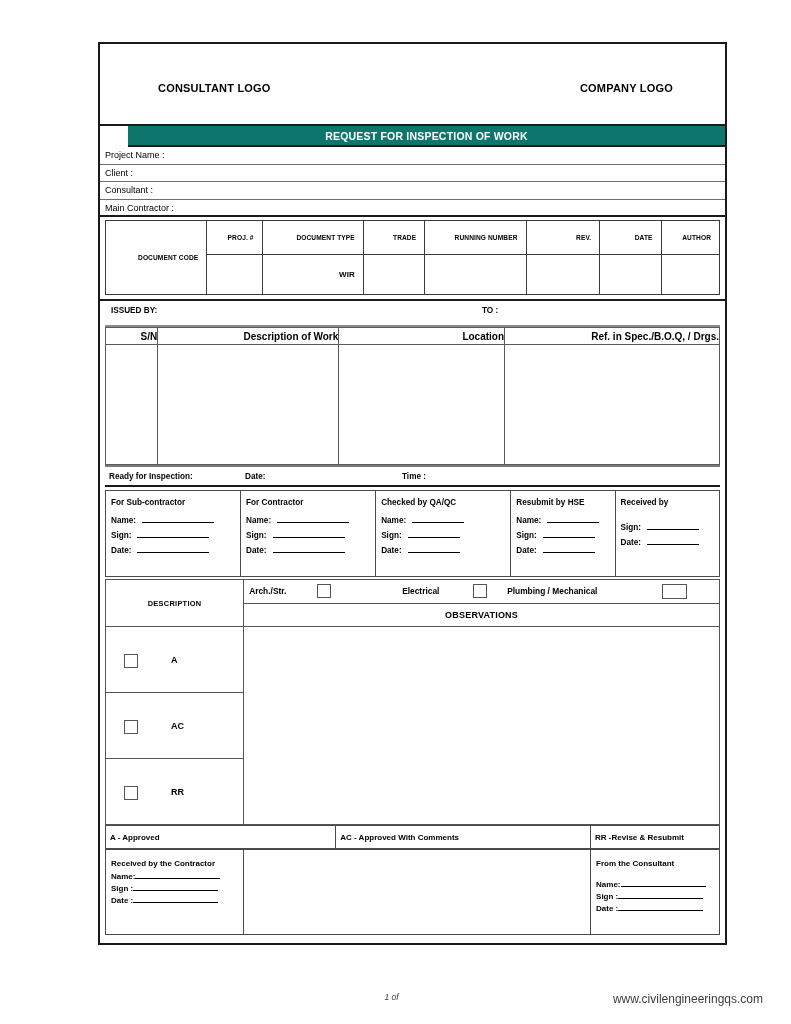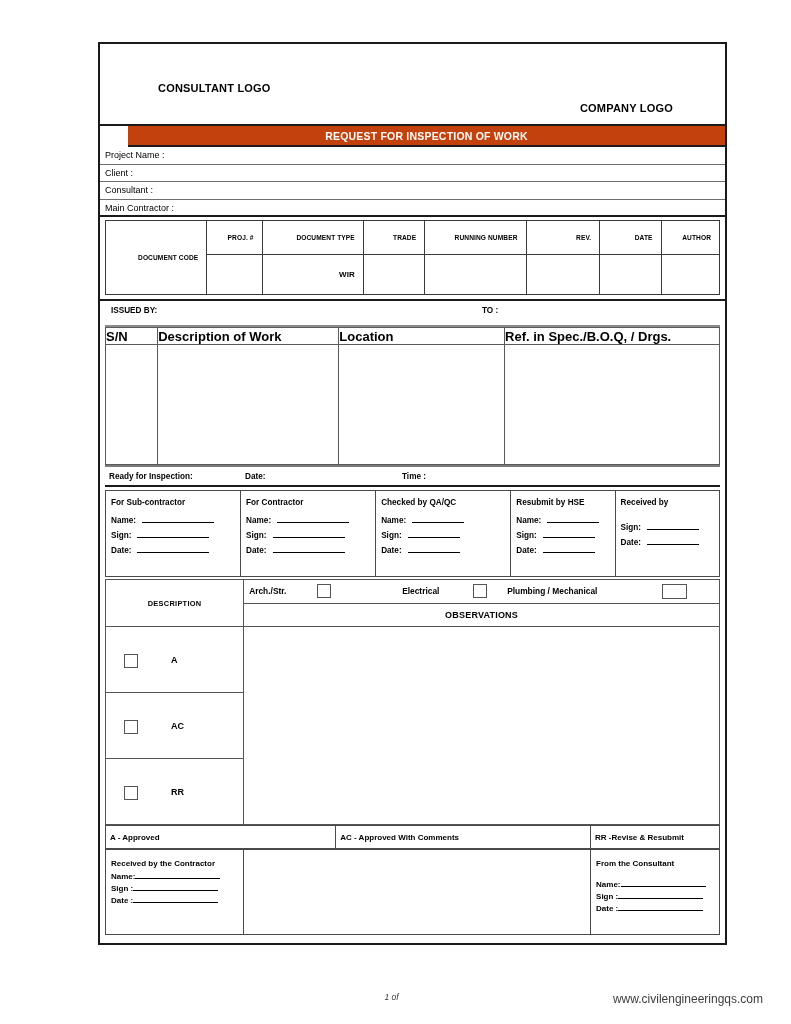--- a/index.html
+++ b/index.html
@@ -43,21 +43,20 @@
     font-weight: bold;
     letter-spacing: .2px;
   }
   .logo-right {
     position: absolute;
     right: 52px;
     top: 38px;
     font-size: 11px;
     font-weight: bold;
     letter-spacing: .2px;
-    margin-top: 20px;
   }
 
   
   .title-bar {
     height: 21px;
     line-height: 21px;
     text-align: center;
     color: #ffffff;
     font-size: 10.5px;
     font-weight: bold;
@@ -112,22 +111,22 @@
   .issued-to {
     position: absolute; left: 377px; top: 5px;
     font-size: 8.2px; font-weight: bold;
   }
 
   
   .work-wrap { padding: 0 5px; box-sizing: border-box; }
   .work-tbl { border-collapse: collapse; table-layout: fixed; width: 100%; }
   .work-tbl td {
     border: 1px solid #5a5a5a;
-    text-align: left;
-    font-size: 13px;
+    text-align: right;
+    font-size: 10px;
     font-weight: bold;
     padding: 0;
   }
   .work-tbl td.h { height: 16px; }
   .work-tbl td.body { height: 119px; }
 
   
   .ready-row {
     position: relative;
     height: 22px;
@@ -249,21 +248,21 @@
 </head>
 <body>
 
 <div class="page-frame">
 
   <div class="logo-band">
     <div class="logo-left">CONSULTANT LOGO</div>
     <div class="logo-right">COMPANY LOGO</div>
   </div>
 
-  <div class="title-bar" id="title-bar" style="background-color: #c2410c; margin-left: 28px;">REQUEST FOR INSPECTION OF WORK</div>
+  <div class="title-bar" id="title-bar" style="background-color: #0f766e; margin-left: 28px;">REQUEST FOR INSPECTION OF WORK</div>
 
   <div class="info-row">Project Name :</div>
   <div class="info-row">Client :</div>
   <div class="info-row">Consultant :</div>
   <div class="info-row last">Main Contractor :</div>
 
   <div class="doc-wrap">
     <table class="doc-tbl">
       <colgroup>
         <col style="width:16.5%">

